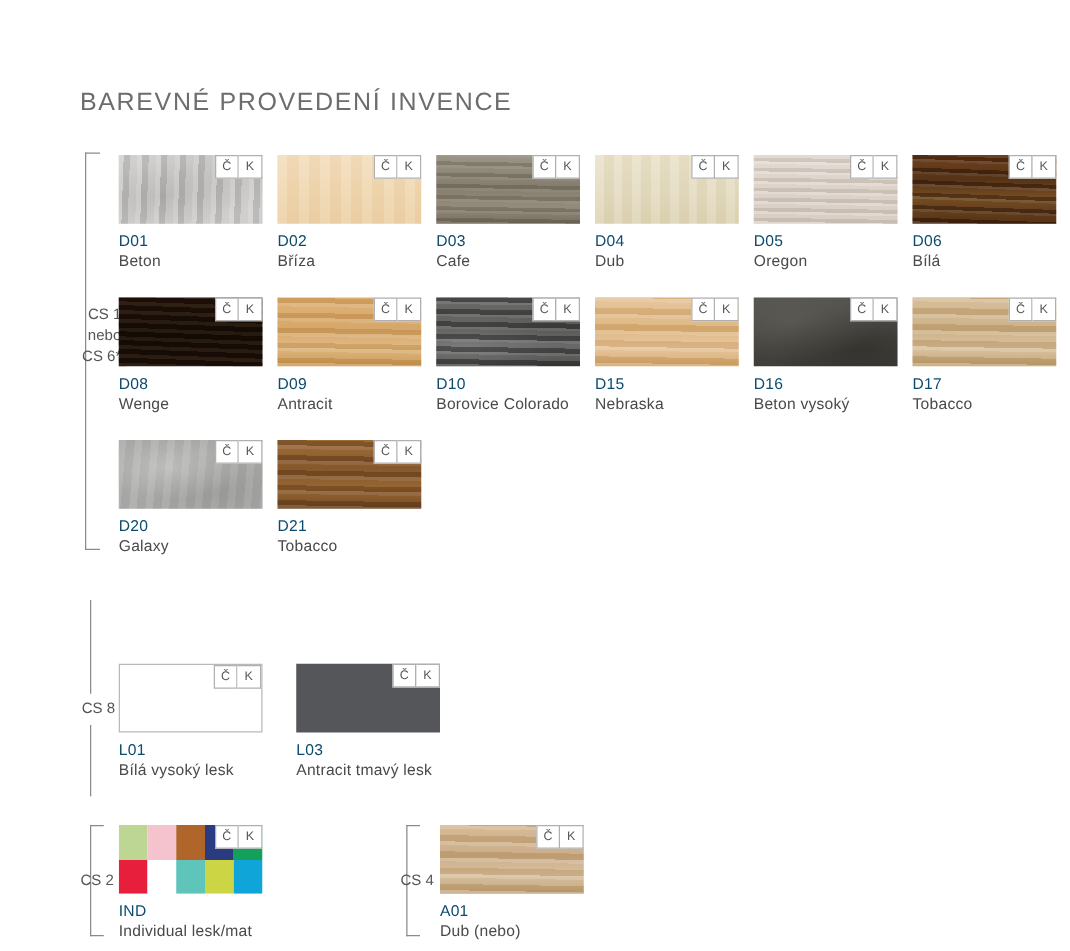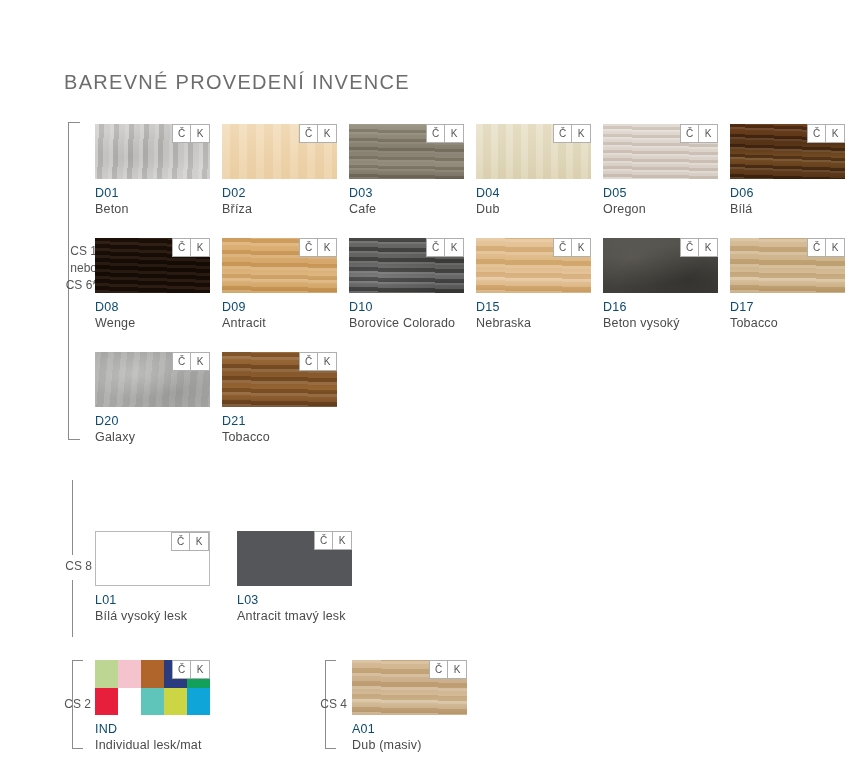--- a/index.html
+++ b/index.html
@@ -352,16 +352,16 @@
   <div class="swatch-cell" style="left:352px; top:660px;">
     <div class="swatch" style="background:
            repeating-linear-gradient(1deg, rgba(255,255,255,.25) 0 3px, rgba(160,125,80,.18) 3px 8px, rgba(255,255,255,.12) 8px 13px),
            linear-gradient(180deg,#cfb187 0%, #c4a379 45%, #d2b891 72%, #bb9a6d 100%);">
       <div class="badges">
         <div class="badge">Č</div>
         <div class="badge">K</div>
       </div>
     </div>
     <div class="code">A01</div>
-    <div class="name">Dub (masiv)</div>
+    <div class="name">Dub (nebo)</div>
   </div>
 
 </div>
 
 </body></html>

